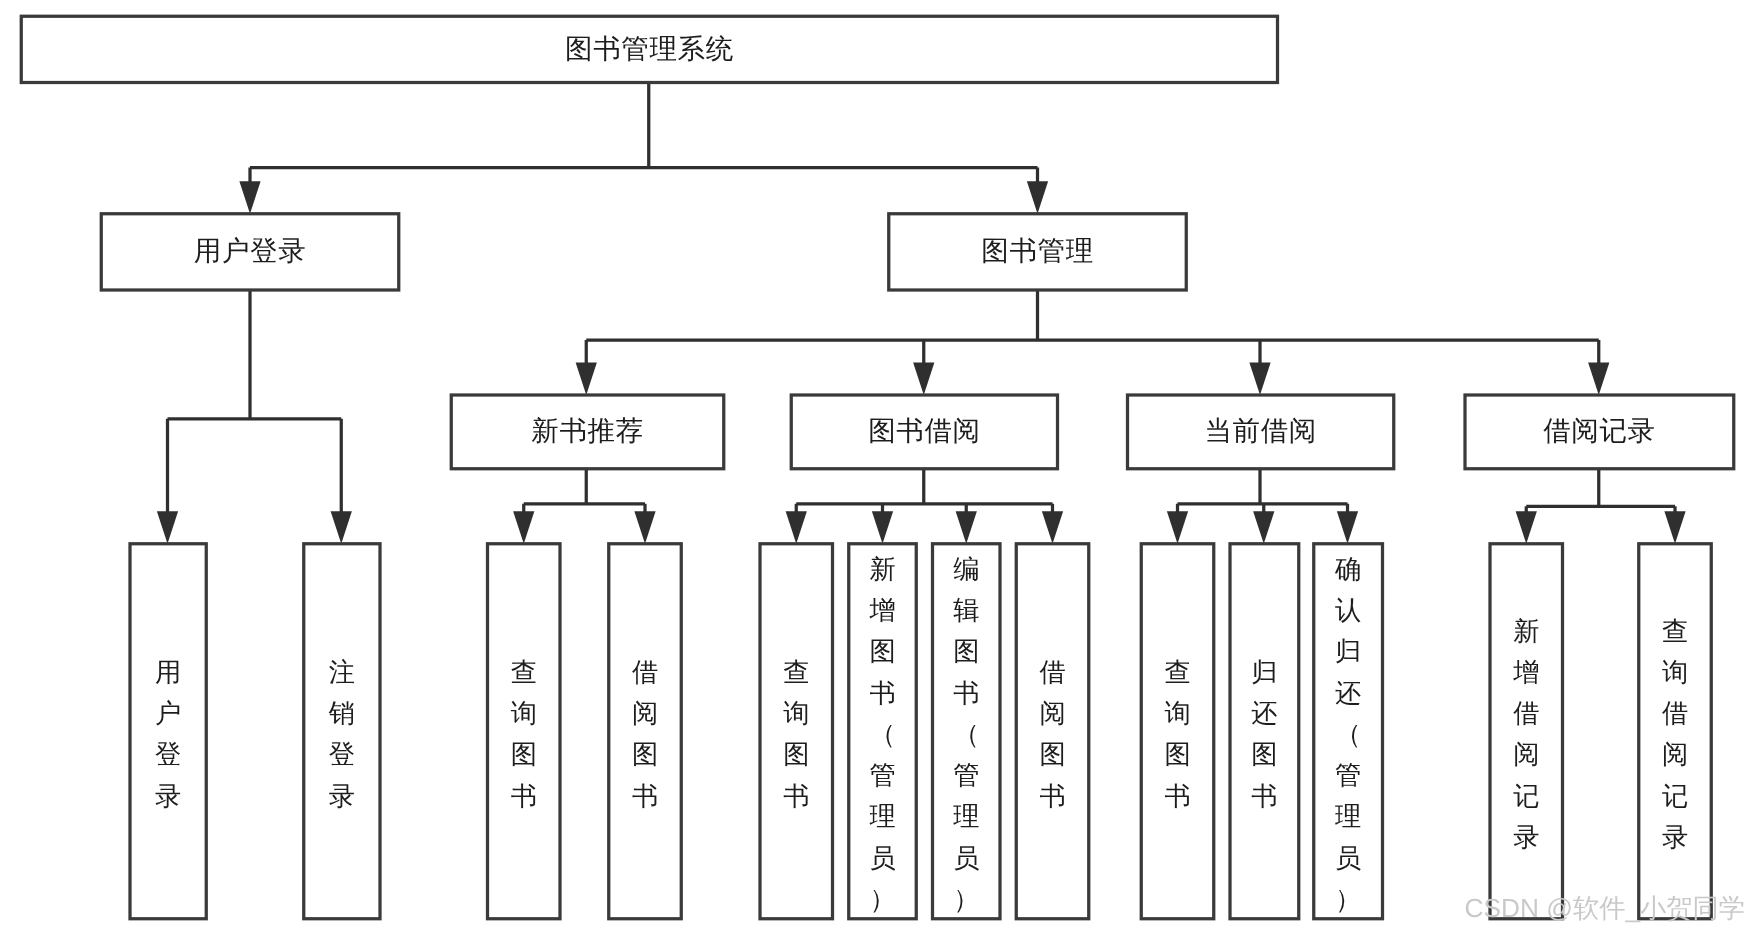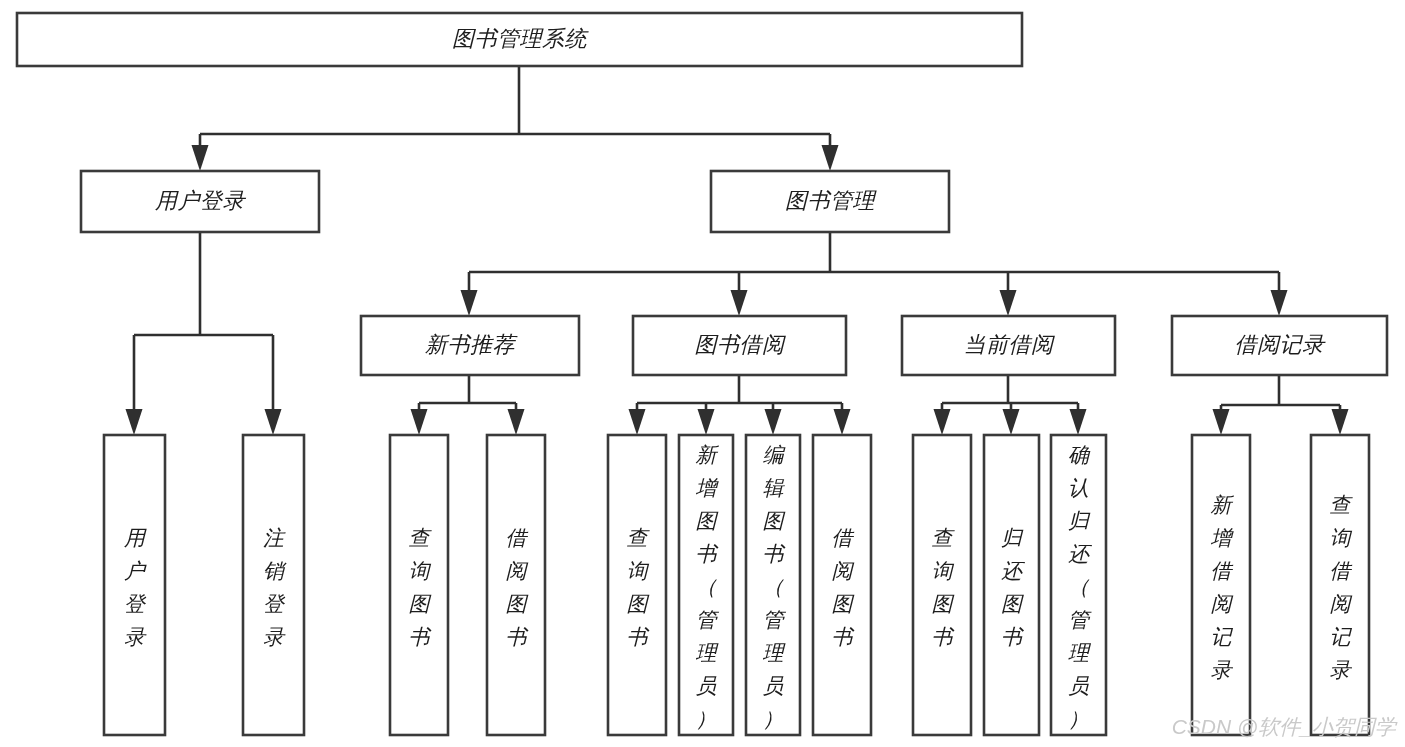--- a/index.html
+++ b/index.html
@@ -14,21 +14,20 @@
     font-family: "Liberation Sans", "DejaVu Sans", sans-serif;
     overflow: hidden;
     position: relative;
   }
   #diagram-root {
     position: absolute;
     left: 0;
     top: 0;
     width: 1405px;
     height: 557px;
-    font-style: italic;
   }
   svg#flowchart {
     display: block;
     width: 1405px;
     height: 747px;
     background: #ffffff;
   }
   .node-box {
     fill: #ffffff;
     stroke: #3a3a3a;

